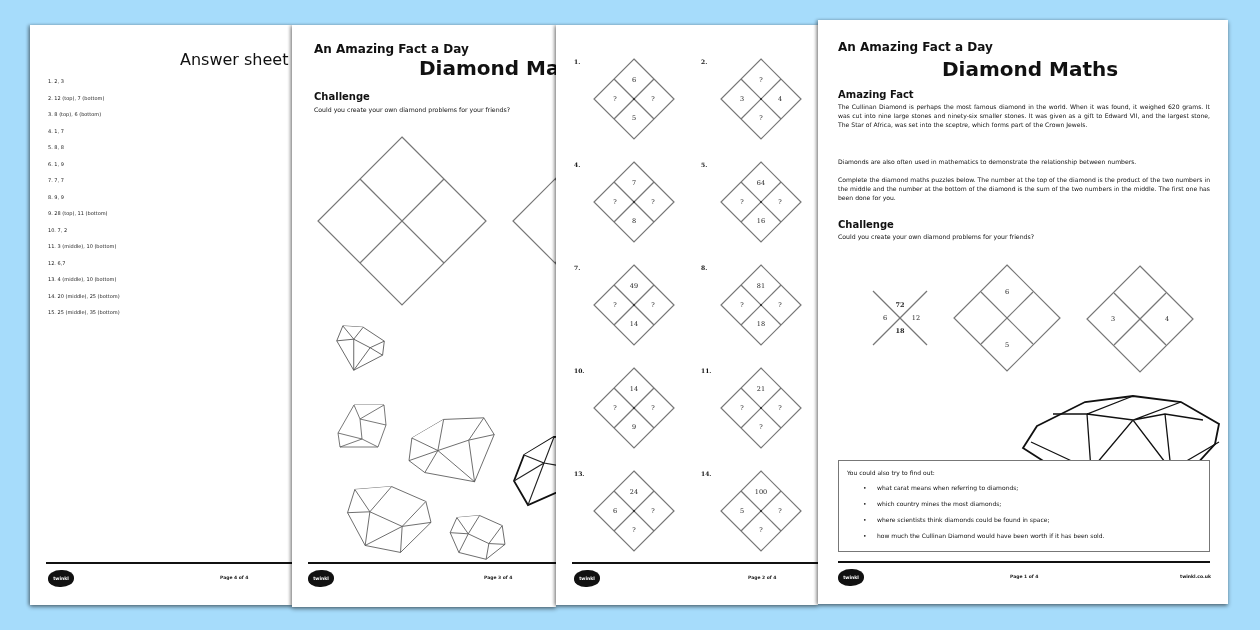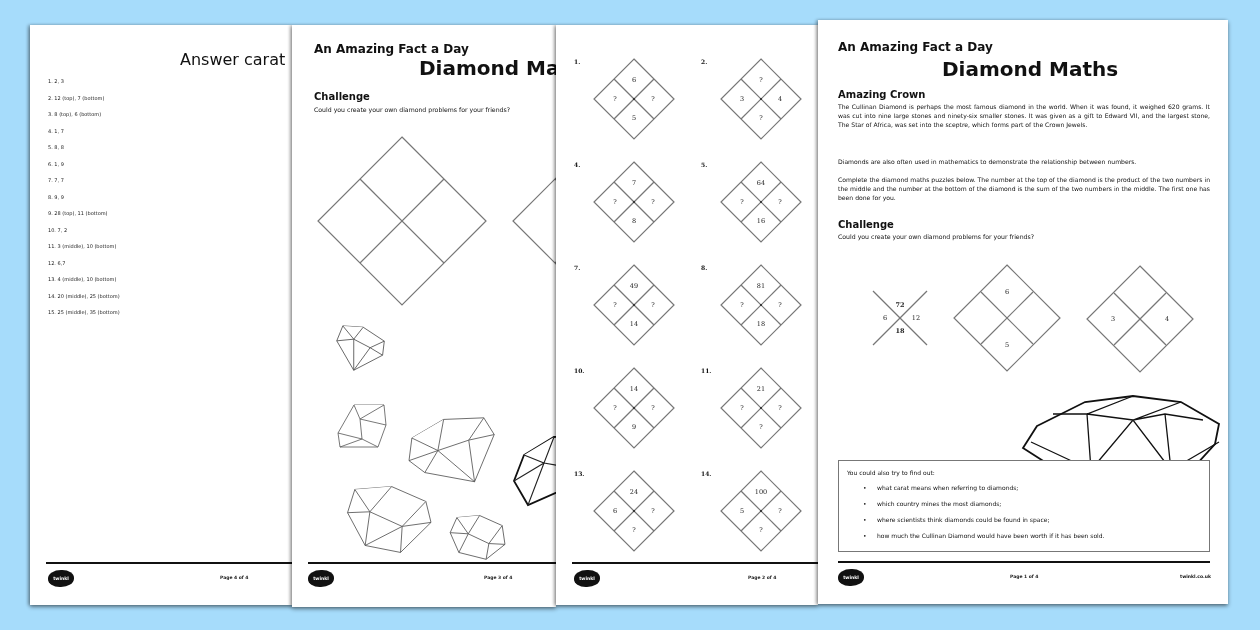--- a/index.html
+++ b/index.html
@@ -41,21 +41,21 @@
   .findout .intro { position: absolute; left: 8px; top: 8px; font-size: 6px; }
   .findout ul { position: absolute; left: 24px; top: 22px; list-style: none; }
   .findout li { font-size: 6px; height: 16px; line-height: 10px; white-space: nowrap; }
   .findout li .b { display: inline-block; width: 14px; }
   .domain-url { position: absolute; font-size: 4.5px; font-weight: bold; }
 </style>
 </head>
 <body>
 
 <div class="page" id="p1">
-  <div class="ans-title">Answer carat</div>
+  <div class="ans-title">Answer sheet</div>
   <ul class="ans-list">
     <li>1. 2, 3</li>
     <li>2. 12 (top), 7 (bottom)</li>
     <li>3. 8 (top), 6 (bottom)</li>
     <li>4. 1, 7</li>
     <li>5. 8, 8</li>
     <li>6. 1, 9</li>
     <li>7. 7, 7</li>
     <li>8. 9, 9</li>
     <li>9. 28 (top), 11 (bottom)</li>
@@ -218,21 +218,21 @@
   </svg>
 
   <div class="footer-line" style="top:537px;"></div>
   <div class="logo" style="left:18px; top:545px;">twinkl</div>
   <div class="page-num" style="left:192px; top:550px;">Page 2 of 4</div>
 </div>
 
 <div class="page" id="p4">
   <div class="kicker" style="left:20px; top:20px;">An Amazing Fact a Day</div>
   <div class="doc-title" style="left:124px; top:37px;">Diamond Maths</div>
-  <div class="section-h" style="left:20px; top:69px;">Amazing Crown</div>
+  <div class="section-h" style="left:20px; top:69px;">Amazing Fact</div>
   <div class="para" style="top:82px;">The Cullinan Diamond is perhaps the most famous diamond in the world. When it was found, it weighed 620 grams. It was cut into nine large stones and ninety-six smaller stones. It was given as a gift to Edward VII, and the largest stone, The Star of Africa, was set into the sceptre, which forms part of the Crown Jewels.</div>
   <div class="para" style="top:137px;">Diamonds are also often used in mathematics to demonstrate the relationship between numbers.</div>
   <div class="para" style="top:155px;">Complete the diamond maths puzzles below. The number at the top of the diamond is the product of the two numbers in the middle and the number at the bottom of the diamond is the sum of the two numbers in the middle. The first one has been done for you.</div>
   <div class="section-h" style="left:20px; top:199px;">Challenge</div>
   <div class="prompt" style="left:20px; top:213px;">Could you create your own diamond problems for your friends?</div>
 
   <svg width="410" height="584" style="left:0;top:0;">
 
     <g transform="translate(82,298)">
       <line class="dline" x1="-27" y1="-27" x2="27" y2="27"></line>

